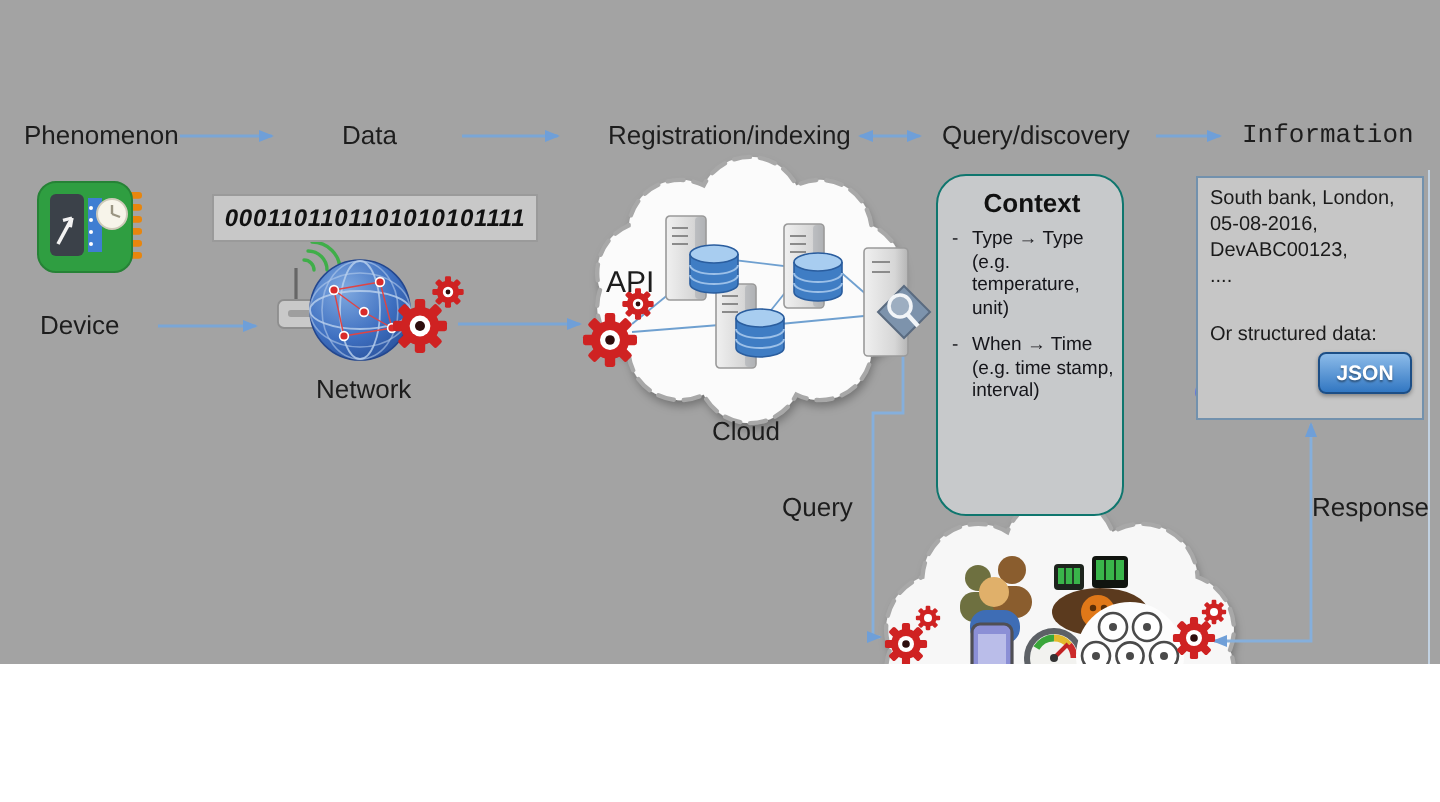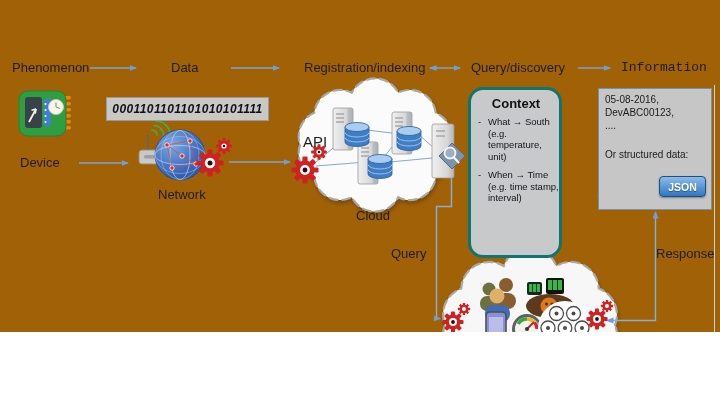--- a/index.html
+++ b/index.html
@@ -1,27 +1,27 @@
 <!DOCTYPE html>
 <html><head>
 <meta charset="utf-8">
 <style>
   html,body{margin:0;padding:0;background:#fff;}
   #canvas{
-    position:relative;width:720px;height:332px;background:#a16207;overflow:hidden;
+    position:relative;width:720px;height:332px;background:#a3a3a3;overflow:hidden;
     font-family:"Liberation Sans",sans-serif;
   }
   .lbl{position:absolute;font-size:13px;color:#1d1d1d;white-space:nowrap;line-height:14px;}
   svg{position:absolute;left:0;top:0;}
   .graybox{position:absolute;background:#c8c8c8;border:1px solid #9a9a9a;box-sizing:border-box;font-style:italic;}
   #binary-box{left:106px;top:97px;width:163px;height:24px;display:flex;align-items:center;justify-content:center;}
   #binary-box .bits{font-size:12px;font-weight:bold;color:#111;letter-spacing:.4px;}
   #context-box{
     position:absolute;left:468px;top:87px;width:94px;height:171px;background:#c7c9cb;
-    border:3px solid #0f766e;border-radius:15px;box-sizing:border-box;padding:5px 5px 0 17px;
+    border:1px solid #0f766e;border-radius:15px;box-sizing:border-box;padding:5px 5px 0 17px;
   }
   #context-box .ctx-title{font-size:13px;font-weight:bold;color:#111;text-align:center;margin:1px 10px 5px 0;}
   .ctx-item{position:relative;font-size:9.5px;line-height:1.22;color:#15151a;margin-bottom:7px;width:72px;}
   .ctx-item::before{content:"-";position:absolute;left:-10px;top:0;color:#15151a;}
   #info-box{
     position:absolute;left:598px;top:88px;width:114px;height:122px;background:#c6c6c6;
     border:1px solid #7291ad;box-sizing:border-box;padding:4px 4px 0 6px;
   }
   .info-line{font-size:10px;line-height:1.3;color:#1b1b1b;}
   .structured{font-size:10px;color:#1b1b1b;margin-top:17px;}
@@ -310,25 +310,26 @@
   <div class="lbl" style="left:391px;top:247px;">Query</div>
   <div class="lbl" style="left:656px;top:247px;">Response</div>
   <div class="lbl" style="left:486px;top:342px;">Human/Machine</div>
 
   <div id="binary-box" class="graybox">
     <span class="bits">0001101101101010101111</span>
   </div>
 
   <div id="context-box">
     <div class="ctx-title">Context</div>
-    <div class="ctx-item">What → South (e.g. temperature, unit)</div>
+    <div class="ctx-item">Type → Type (e.g. temperature, unit)</div>
     <div class="ctx-item">When → Time (e.g. time stamp, interval)</div>
   </div>
 
   <div id="info-box">
+    <div class="info-line">South bank, London,</div>
     <div class="info-line">05-08-2016,</div>
     <div class="info-line">DevABC00123,</div>
     <div class="info-line">....</div>
     <div class="structured">Or structured data:</div>
   </div>
 
   <div id="json-badge">JSON</div>
 
   <div id="right-edge"></div>
 </div>

